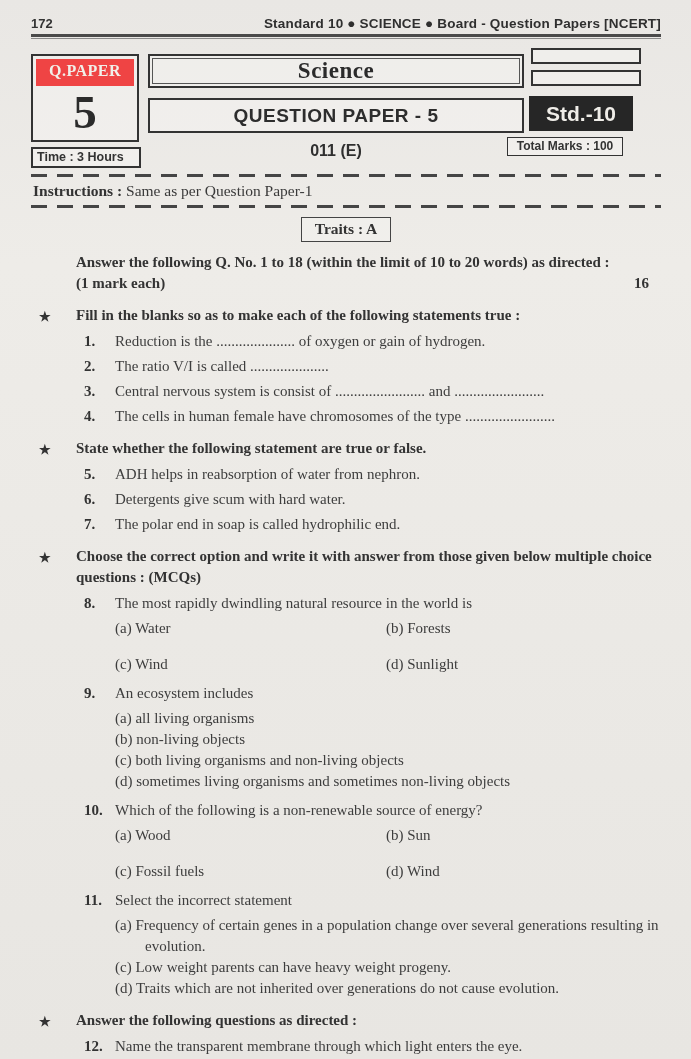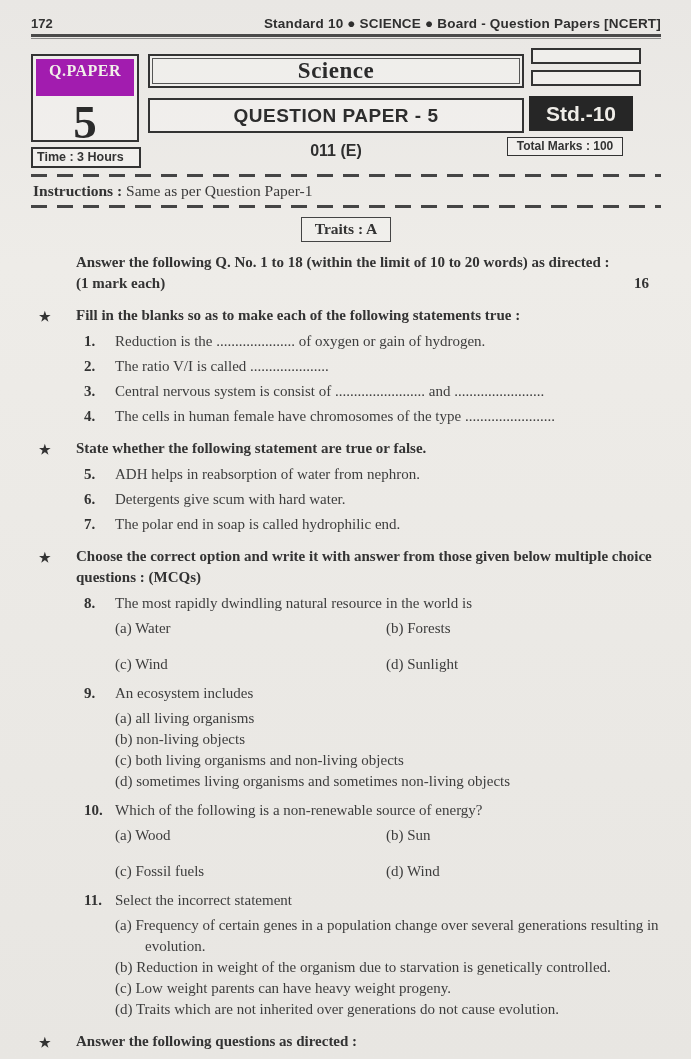--- a/index.html
+++ b/index.html
@@ -17,22 +17,22 @@
   .runhead{display:flex;justify-content:space-between;align-items:flex-end;
     font-family:"Liberation Sans",sans-serif;font-weight:bold;}
   .pagenum{font-size:13px;color:#333;}
   .runtitle{font-size:13.5px;color:#2f2f2f;letter-spacing:.2px;}
   .runrule{margin-top:3px;border-top:3px solid #4a4a4a;border-bottom:1px solid #8a8a8a;height:1px;}
 
   
   .masthead{position:relative;height:124px;margin-top:8px;}
   .box{border:2px solid #333;background:rgba(255,255,255,.25);box-sizing:border-box;}
   .qpaper{position:absolute;left:0;top:7px;width:108px;height:88px;padding:3px;}
-  .qpaper-banner{background:#a21caf;color:#f1efe9;text-align:center;
-    font-weight:bold;font-size:16px;padding:3px 0 16px;letter-spacing:.5px;}
+  .qpaper-banner{background:#ef4444;color:#f1efe9;text-align:center;
+    font-weight:bold;font-size:16px;padding:3px 0 6px;letter-spacing:.5px;}
   .qpaper-num{text-align:center;font-weight:bold;font-size:47px;line-height:52px;color:#2b2b2b;}
   .timebox{position:absolute;left:0;top:100px;width:110px;padding:1px 4px 2px;
     font-family:"Liberation Sans",sans-serif;font-weight:bold;font-size:12.5px;color:#333;}
   .subjectbox{position:absolute;left:117px;top:7px;width:376px;height:34px;
     display:flex;align-items:center;justify-content:center;}
   .subjectbox::after{content:"";position:absolute;inset:2px;border:1px solid #555;pointer-events:none;}
   .subject{font-weight:bold;font-size:23px;letter-spacing:.5px;color:#2b2b2b;}
   .qptitlebox{position:absolute;left:117px;top:51px;width:376px;height:35px;
     display:flex;align-items:center;justify-content:center;}
   .qptitle{font-family:"Liberation Sans",sans-serif;font-weight:bold;font-size:19px;
@@ -205,21 +205,20 @@
       <span>(c) Fossil fuels</span>
       <span>(d) Wind</span>
     </div>
 
     <div class="q" style="margin-top:8px">
       <span class="qnum">11.</span>
       <span class="qtext">Select the incorrect statement</span>
     </div>
     <div class="opts onecol">
       <div>(a) Frequency of certain genes in a population change over several generations resulting in evolution.</div>
-      <div>(b) Reduction in weight of the organism due to starvation is genetically controlled.</div>
       <div>(c) Low weight parents can have heavy weight progeny.</div>
       <div>(d) Traits which are not inherited over generations do not cause evolution.</div>
     </div>
   </div>
 
   <div class="group">
     <div class="ghead">
       <span class="star">★</span>
       <span>Answer the following questions as directed :</span>
     </div>

